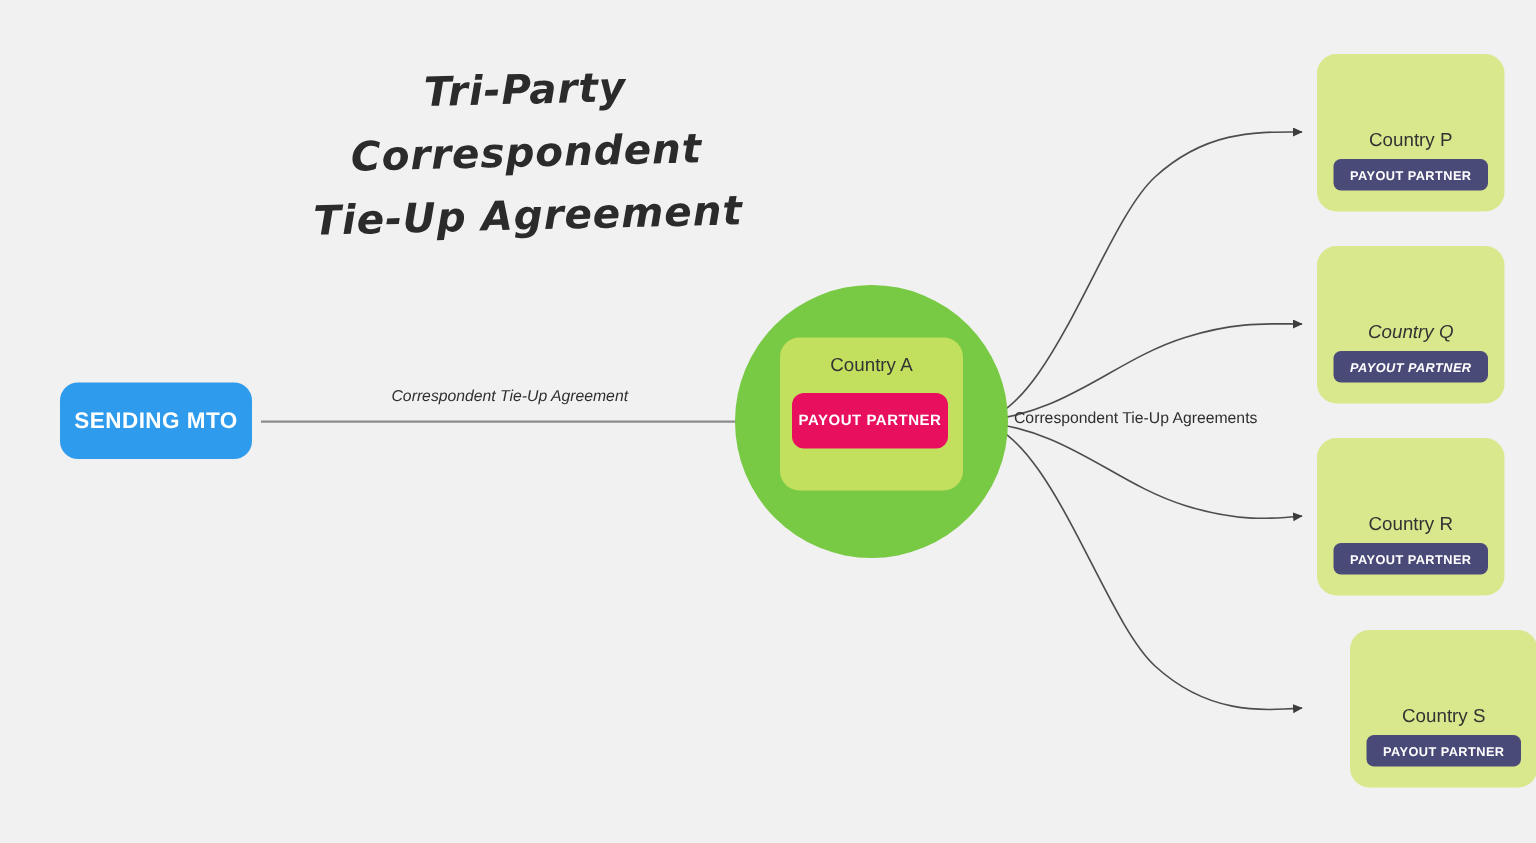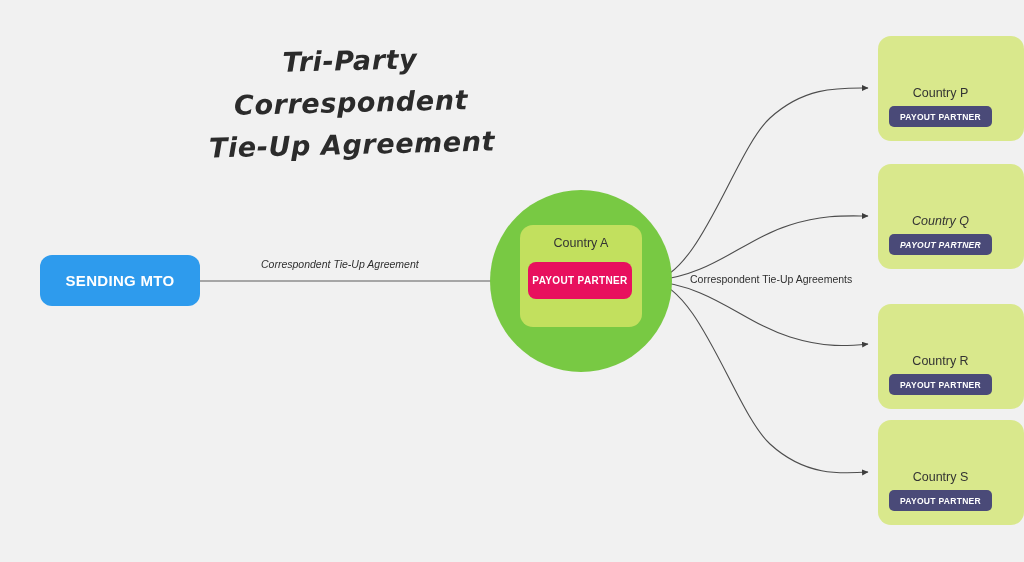--- a/index.html
+++ b/index.html
@@ -41,21 +41,21 @@
     top: 0;
     width: 1024px;
     height: 562px;
   }
 
   
   #sending-mto {
     position: absolute;
     left: 40px;
     top: 255px;
-    width: 160px;
+    width: 128px;
     height: 51px;
     background: #2e9bed;
     border-radius: 12px;
     display: flex;
     align-items: center;
     justify-content: center;
     color: #ffffff;
     font-size: 15px;
     font-weight: bold;
     letter-spacing: 0.3px;
@@ -103,21 +103,21 @@
     color: #ffffff;
     font-size: 10px;
     font-weight: bold;
     letter-spacing: 0.35px;
   }
 
   
   .country-card {
     position: absolute;
     left: 878px;
-    width: 146px;
+    width: 125px;
     height: 105px;
     background: #d9e88c;
     border-radius: 13px;
   }
   .country-label {
     position: absolute;
     left: 0;
     top: 50px;
     width: 125px;
     text-align: center;
@@ -135,32 +135,32 @@
     display: flex;
     align-items: center;
     justify-content: center;
     color: #ffffff;
     font-size: 8.5px;
     font-weight: bold;
     letter-spacing: 0.3px;
   }
   #card-p { top: 36px; }
   #card-q { top: 164px; font-style: italic; }
-  #card-r { top: 292px; margin-top: 12px; }
-  #card-s { top: 420px; }
+  #card-r { top: 292px; }
+  #card-s { top: 420px; margin-left: 22px; }
 
   
   .edge-label {
     position: absolute;
     font-size: 10.5px;
     color: #2f2f2f;
     white-space: nowrap;
   }
   #edge-label-left  { left: 261px; top: 258px; font-style: italic; }
-  #edge-label-right { left: 690px; top: 273px; }
+  #edge-label-right { left: 676px; top: 273px; }
 </style>
 </head>
 <body>
 
 <div id="canvas">
 
   <div id="diagram-title">Tri-Party Correspondent
 Tie-Up Agreement</div>
 
   <svg id="connectors" viewBox="0 0 1024 562" xmlns="http://www.w3.org/2000/svg">

